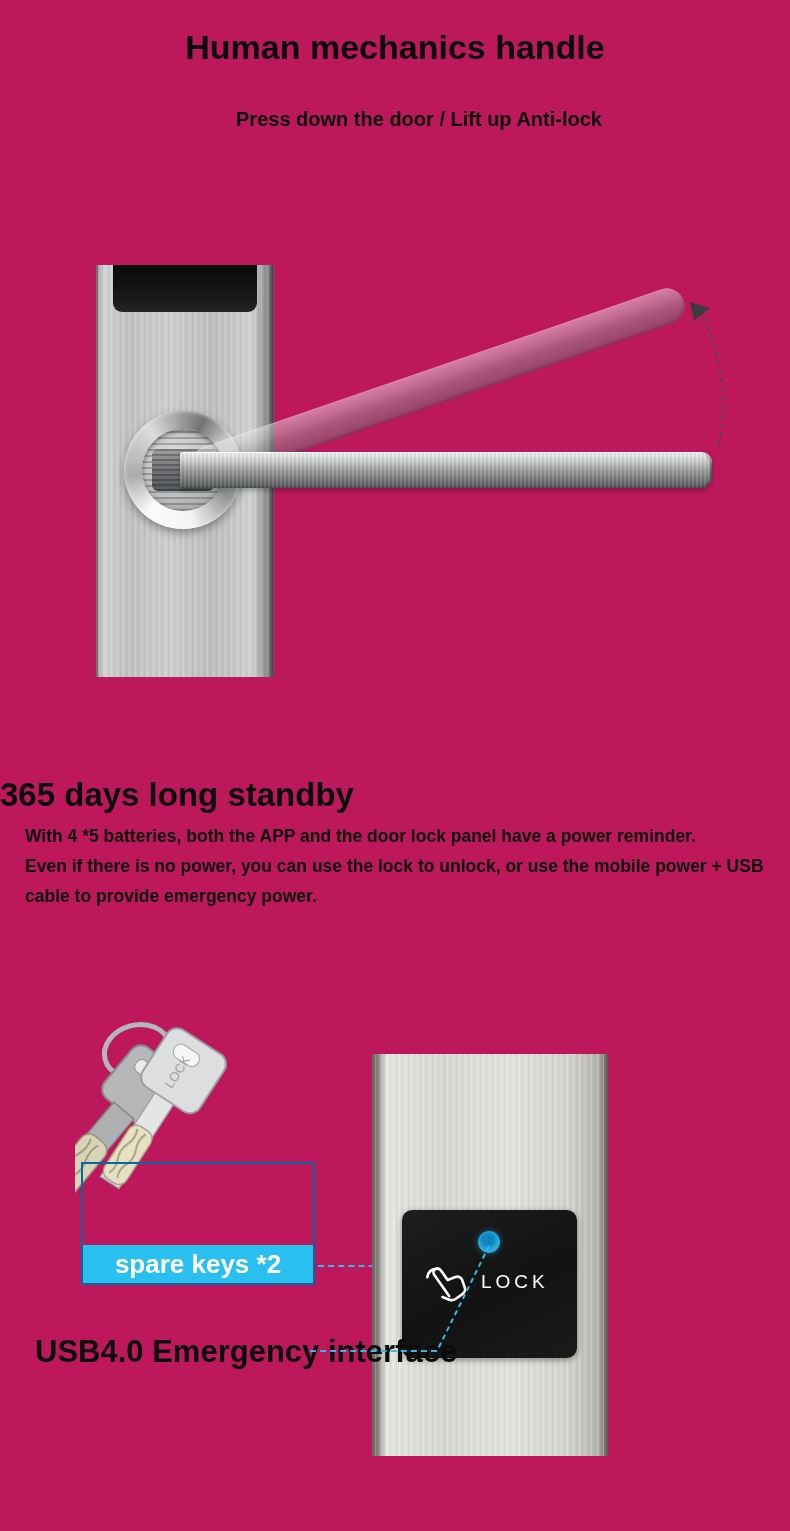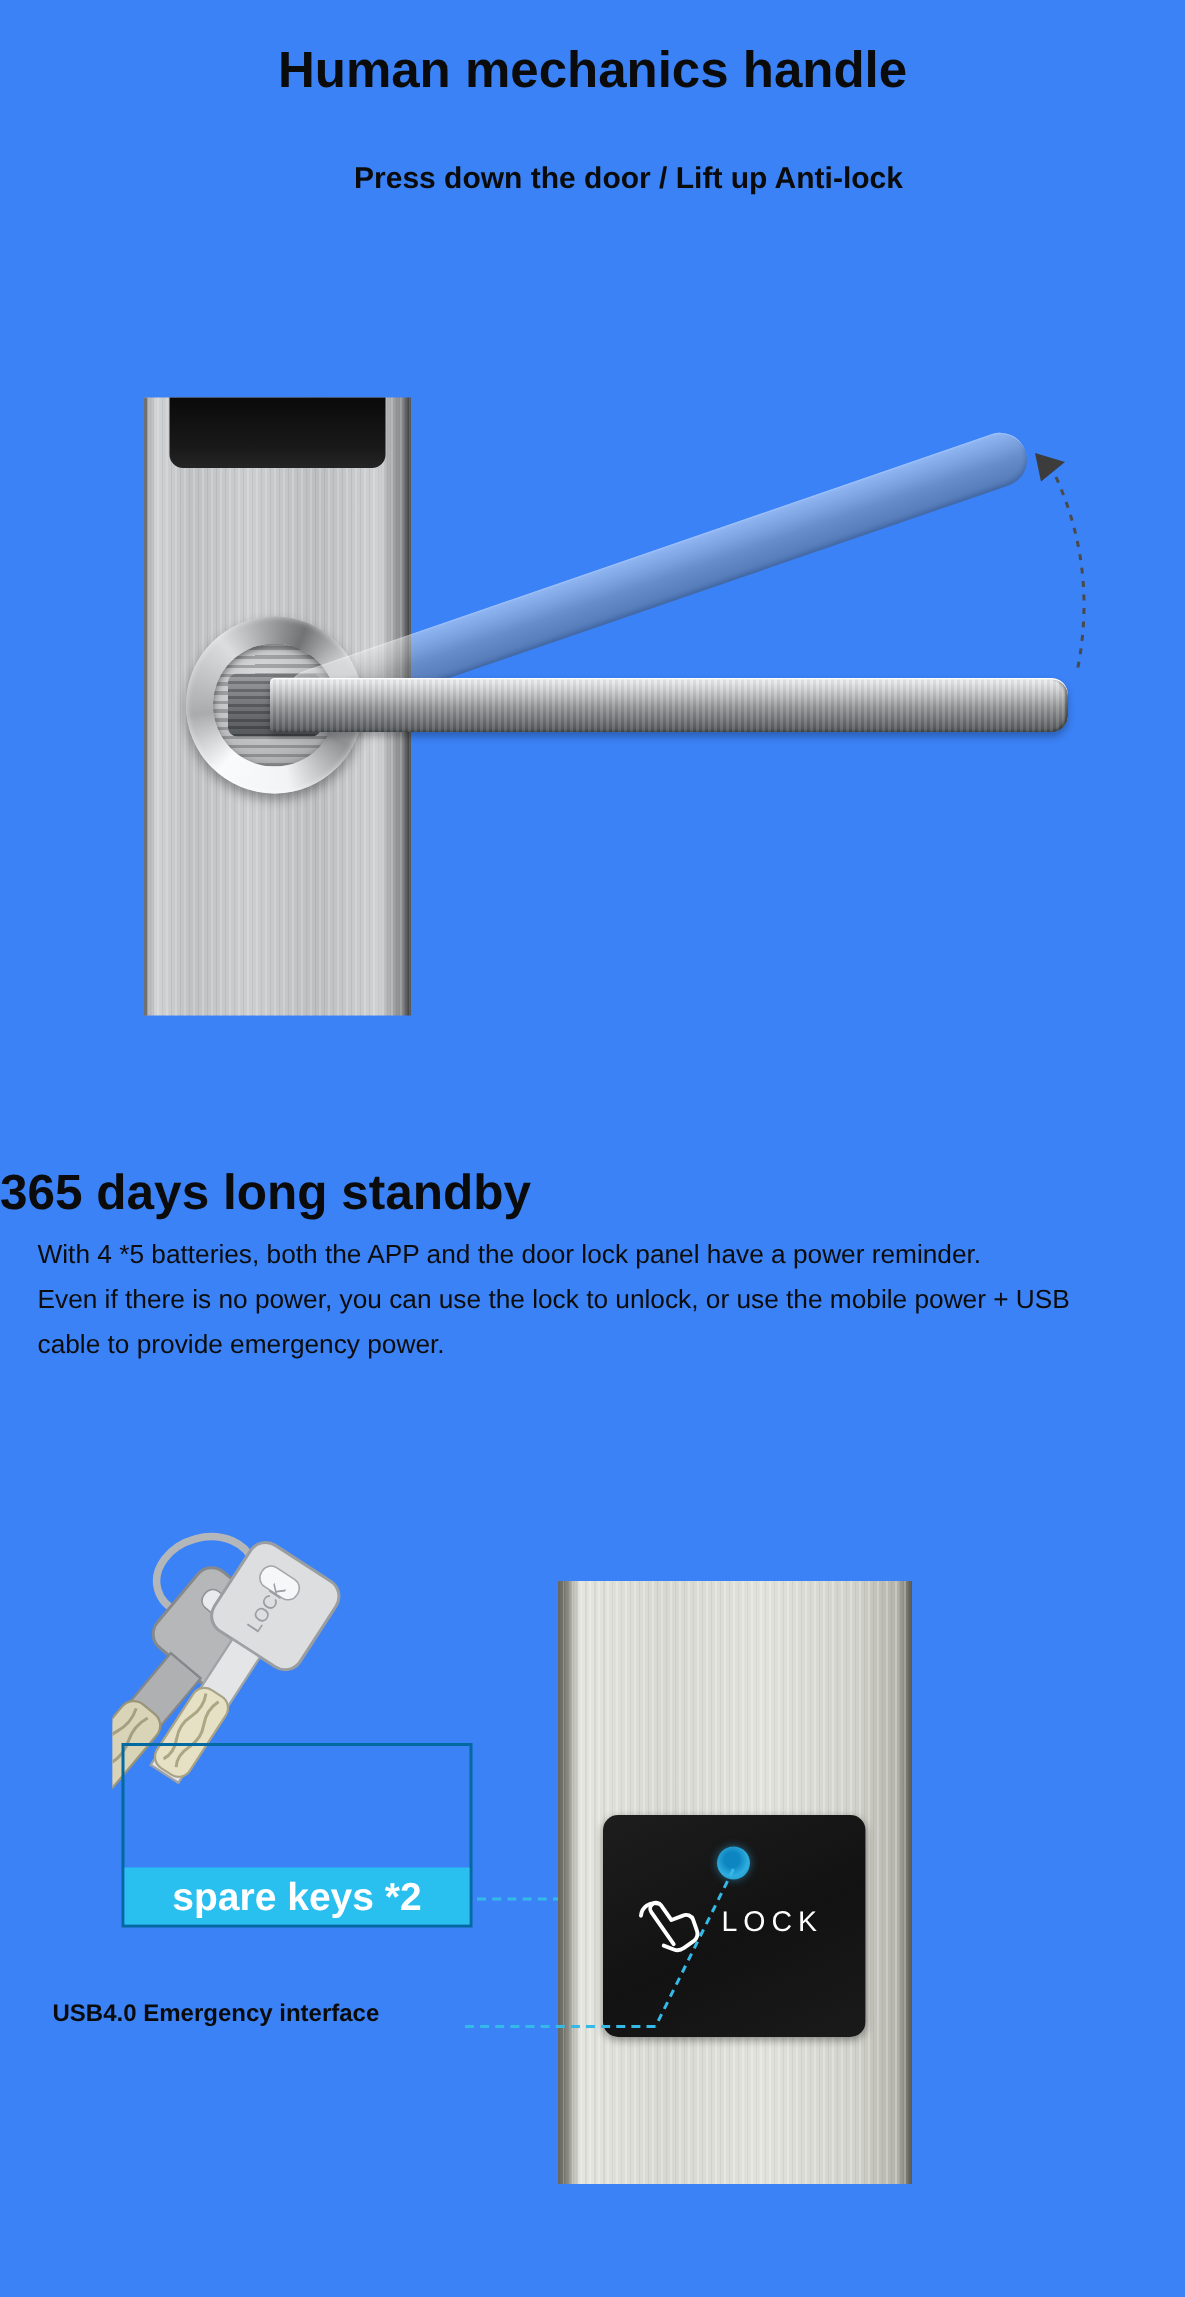--- a/index.html
+++ b/index.html
@@ -1,24 +1,24 @@
 <!DOCTYPE html>
 <html><head>
 <meta charset="utf-8">
 <style>
   html,body{margin:0;padding:0;background:#fff;}
-  #page{position:relative;width:790px;height:1531px;background:#3b82f6;overflow:hidden;
+  #page{position:relative;width:790px;height:1531px;background:#be185d;overflow:hidden;
         font-family:"Liberation Sans", sans-serif;color:#111;}
   .abs{position:absolute;}
 
   
   .h1{left:0;top:28px;width:790px;text-align:center;font-size:34px;font-weight:bold;color:#0b0b0b;}
   .sub{left:0;top:108px;width:790px;text-align:center;font-size:20px;font-weight:bold;color:#0b0b0b;padding-left:24px;}
   .h2{left:0;top:776px;width:790px;font-size:33px;font-weight:bold;color:#0b0b0b;}
-  .para{left:25px;top:821px;width:755px;font-size:17.5px;font-weight:400;line-height:30px;color:#0c0c0c;}
+  .para{left:25px;top:821px;width:755px;font-size:17.5px;font-weight:700;line-height:30px;color:#0c0c0c;}
 
   
   .plate1{left:96px;top:265px;width:178px;height:412px;
     background:
       repeating-linear-gradient(90deg, rgba(0,0,0,0.06) 0 1px, rgba(255,255,255,0) 1px 3px, rgba(255,255,255,0.18) 3px 4px, rgba(255,255,255,0) 4px 6px),
       linear-gradient(90deg,#88898b 0,#d2d3d5 4%,#c0c1c3 18%,#cdced0 40%,#bdbec0 65%,#d0d1d3 88%,#828385 97%,#2f2f31 100%);
     box-shadow:inset 2px 0 0 #6f7072;}
   .screen1{left:113px;top:265px;width:144px;height:47px;border-radius:0 0 9px 9px;
     background:linear-gradient(180deg,#0a0a0a,#191919 70%,#242424);}
   .rose{left:124px;top:411px;width:118px;height:118px;border-radius:50%;
@@ -53,21 +53,21 @@
     box-shadow:0 2px 6px rgba(0,0,0,0.4);}
   .dot{left:478px;top:1231px;width:22px;height:22px;border-radius:50%;
     background:radial-gradient(circle at 45% 40%, #0d85c1 0 28%, #2fadde 60%, #1b93c9 100%);
     box-shadow:0 0 6px rgba(47,173,222,0.55);}
   .lockText{left:481px;top:1271px;font-size:19px;letter-spacing:4px;color:#ffffff;font-weight:normal;}
 
   .keyBox{left:81px;top:1162px;width:234px;height:123px;border:2px solid #0369a1;box-sizing:border-box;}
   .keyBand{position:absolute;left:0;right:0;bottom:0;height:38px;background:#29bfef;
     display:flex;align-items:center;justify-content:center;
     color:#ffffff;font-size:26px;font-weight:bold;}
-  .usb{left:35px;top:1334px;font-size:16px;font-weight:bold;color:#0b0b0b;}
+  .usb{left:35px;top:1334px;font-size:31px;font-weight:bold;color:#0b0b0b;}
   .dash{border-top:2px dashed #35b9e9;height:0;}
   .dash1{left:318px;top:1265px;width:158px;}
   .dash2{left:310px;top:1350px;width:127px;}
 </style>
 </head>
 <body>
 
 <div id="page">
 
   <div class="abs h1">Human mechanics handle</div>

